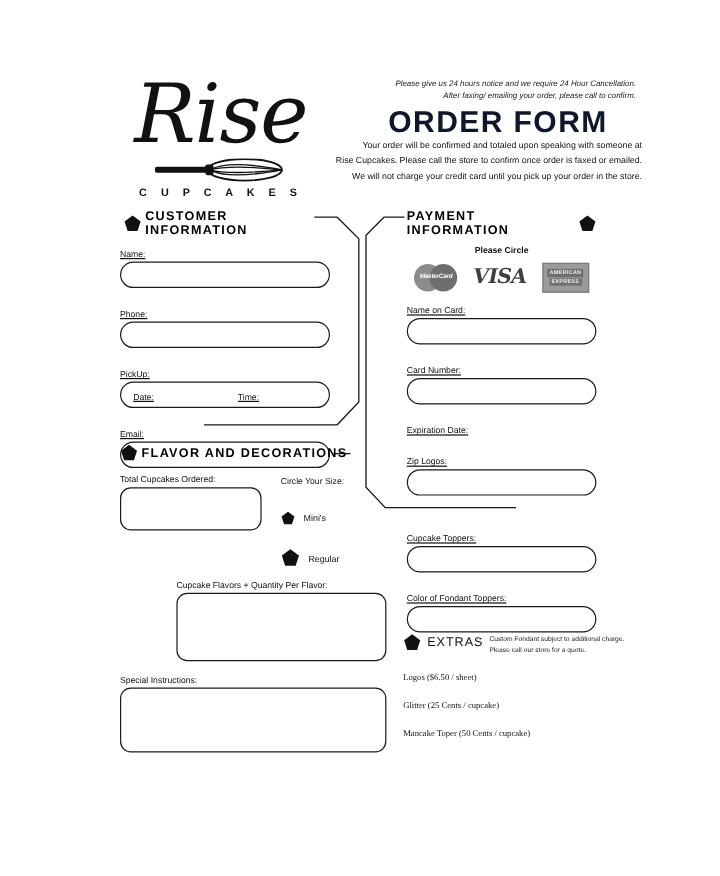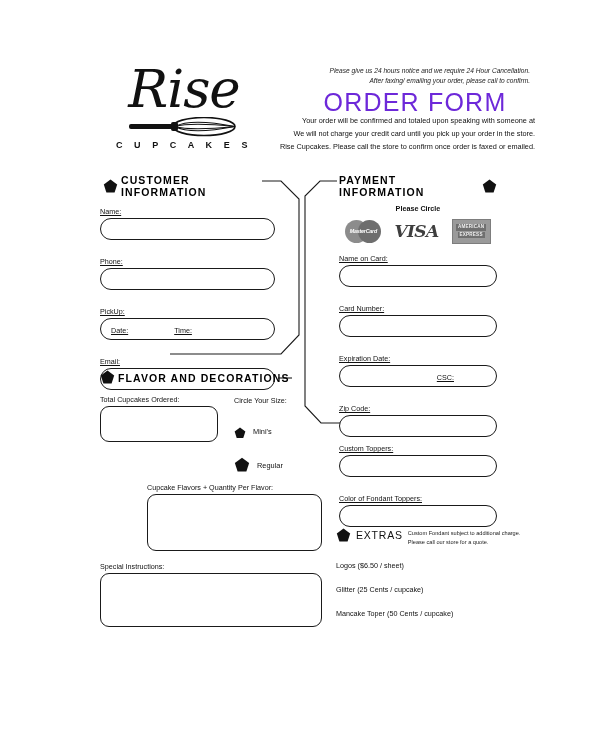--- a/index.html
+++ b/index.html
@@ -10,38 +10,38 @@
     color:#111;
     overflow:hidden;
   }
   .page{position:relative;width:600px;height:730px;background:#fff;}
 
   
   .logo-block{position:absolute;left:84px;top:62px;width:200px;text-align:center;}
   .logo-script{
     font-family:"DejaVu Serif", serif;
     font-style:italic;
-    font-size:53px;
+    font-size:68px;
     line-height:1;
     letter-spacing:-1px;
     color:#111;
   }
   .whisk{position:relative;height:22px;margin-top:2px;}
   .whisk svg{position:absolute;left:50%;transform:translateX(-50%);top:0;}
   .logo-sub{
     font-size:9px;letter-spacing:4.6px;font-weight:700;margin-top:1px;color:#111;
   }
 
   .notice{
     position:absolute;left:240px;top:66px;width:290px;
     text-align:right;font-style:italic;font-size:6.6px;line-height:1.55;color:#222;
   }
   .order-title{
     position:absolute;left:300px;top:88px;width:230px;
-    text-align:center;font-weight:400;font-size:25px;letter-spacing:1.2px;color:#6d28d9;
+    text-align:center;font-weight:700;font-size:25px;letter-spacing:1.2px;color:#0f172a;
   }
   .intro{
     position:absolute;left:255px;top:115px;width:280px;
     text-align:right;font-size:7.3px;line-height:1.75;color:#111;
   }
 
   
   .sec-head{display:flex;align-items:center;gap:3px;}
   .sec-head .ttl{font-weight:700;font-size:10.5px;letter-spacing:1.1px;color:#000;}
   .cupcake{display:inline-block;width:15px;height:15px;flex:0 0 auto;}
@@ -51,21 +51,21 @@
   .fbox{
     border:1.1px solid #1a1a1a;border-radius:11px;background:#fff;box-sizing:border-box;
   }
   .fbox.h{height:22px;}
   .inline-lbl{font-size:7.2px;color:#111;}
 
   
   #customer-section{position:absolute;left:100px;top:174px;width:175px;}
   #customer-section .sec-head{margin-left:3px;margin-bottom:9px;}
   .fld{margin-bottom:17px;text-decoration:underline;}
-  .pickup-row{display:flex;align-items:center;height:22px;padding:0 10px;gap:46px;}
+  .pickup-row{display:flex;align-items:center;height:22px;padding:0 10px;gap:70px;}
 
   
   #payment-section{position:absolute;left:339px;top:174px;width:158px;}
   #payment-section .sec-head{justify-content:center;margin-bottom:6px;}
   .please-circle{text-align:center;font-size:7.2px;margin:3px 0 5px 0;color:#111;font-weight:bold;}
   .cards{display:flex;align-items:center;justify-content:center;gap:13px;height:26px;margin-bottom:10px;}
   .mc{position:relative;width:36px;height:23px;}
   .mc .c1,.mc .c2{position:absolute;top:0;width:23px;height:23px;border-radius:50%;}
   .mc .c1{left:0;background:#8c8c8c;}
   .mc .c2{left:13px;background:#6e6e6e;}
@@ -99,21 +99,21 @@
   .size-opt .txt{font-size:7.4px;}
   .bigarea{border-radius:9px;}
 
   
   #fondant-section{position:absolute;left:339px;top:444px;width:158px;}
   #extras-section{position:absolute;left:336px;top:528px;width:200px;}
   .extras-head{display:flex;align-items:flex-start;gap:5px;}
   .extras-head .ttl{font-weight:400;font-size:10.5px;letter-spacing:.8px;margin-top:1px;}
   .extras-note{font-size:5.6px;line-height:1.6;color:#222;width:118px;margin-top:1px;}
   .extras-list{margin-top:14px;}
-  .extras-list div{font-size:7.2px;margin-bottom:15px;color:#111;}
+  .extras-list div{font-size:7.2px;margin-bottom:15px;color:#111;font-family:Liberation Serif, serif;}
 
   
   .footer{position:absolute;left:0;top:630px;width:600px;height:60px;}
 </style>
 </head>
 <body>
 
 <div class="page">
 
   <div class="logo-block">
@@ -134,22 +134,22 @@
 
   <div class="notice">
     <div>Please give us 24 hours notice and we require 24 Hour Cancellation.</div>
     <div>After faxing/ emailing your order, please call to confirm.</div>
   </div>
 
   <div class="order-title">ORDER FORM</div>
 
   <div class="intro">
     <div>Your order will be confirmed and totaled upon speaking with someone at</div>
+    <div>Rise Cupcakes. Please call the store to confirm once order is faxed or emailed.</div>
     <div>We will not charge your credit card until you pick up your order in the store.</div>
-    <div>Rise Cupcakes. Please call the store to confirm once order is faxed or emailed.</div>
   </div>
 
   <svg style="position:absolute;left:0;top:0;width:600px;height:730px;pointer-events:none;">
 
     <path d="M262 181 L281 181 L299 199 L299 335 L281 354 L170 354" fill="none" stroke="#1a1a1a" stroke-width="1.1"></path>
 
     <path d="M337 181 L320 181 L305 196 L305 406 L321 423 L430 423" fill="none" stroke="#1a1a1a" stroke-width="1.1"></path>
 
     <path d="M278 378 L292 378" fill="none" stroke="#1a1a1a" stroke-width="1.1"></path>
   </svg>
@@ -220,29 +220,24 @@
       <div class="fbox h"></div>
     </div>
 
     <div class="fld">
       <span class="flabel">Card Number:</span>
       <div class="fbox h"></div>
     </div>
 
     <div class="fld">
       <span class="flabel">Expiration Date:</span>
-      <div class="fbox h">
-        <div class="exp-row">
-          <span class="csc">CSC:</span>
-        </div>
-      </div>
-    </div>
-
-    <div class="fld">
-      <span class="flabel">Zip Code:</span>
+    </div>
+
+    <div class="fld">
+      <span class="flabel">Zip Logos:</span>
       <div class="fbox h"></div>
     </div>
   </div>
 
   <div id="flavor-section">
     <div class="sec-head">
       <span class="cupcake">
         <svg width="15" height="15" viewBox="0 0 15 15">
           <path d="M7.5 0.6 L14.2 5.6 L11.6 13.6 L3.4 13.6 L0.8 5.6 Z" fill="#111"></path>
         </svg>
@@ -282,21 +277,21 @@
     </div>
 
     <div style="margin-top:11px;">
       <span class="flabel">Special Instructions:</span>
       <div class="fbox bigarea" style="height:54px;"></div>
     </div>
   </div>
 
   <div id="fondant-section">
     <div class="fld">
-      <span class="flabel">Custom Toppers:</span>
+      <span class="flabel">Cupcake Toppers:</span>
       <div class="fbox h"></div>
     </div>
     <div class="fld">
       <span class="flabel">Color of Fondant Toppers:</span>
       <div class="fbox h"></div>
     </div>
   </div>
 
   <div id="extras-section">
     <div class="extras-head">

